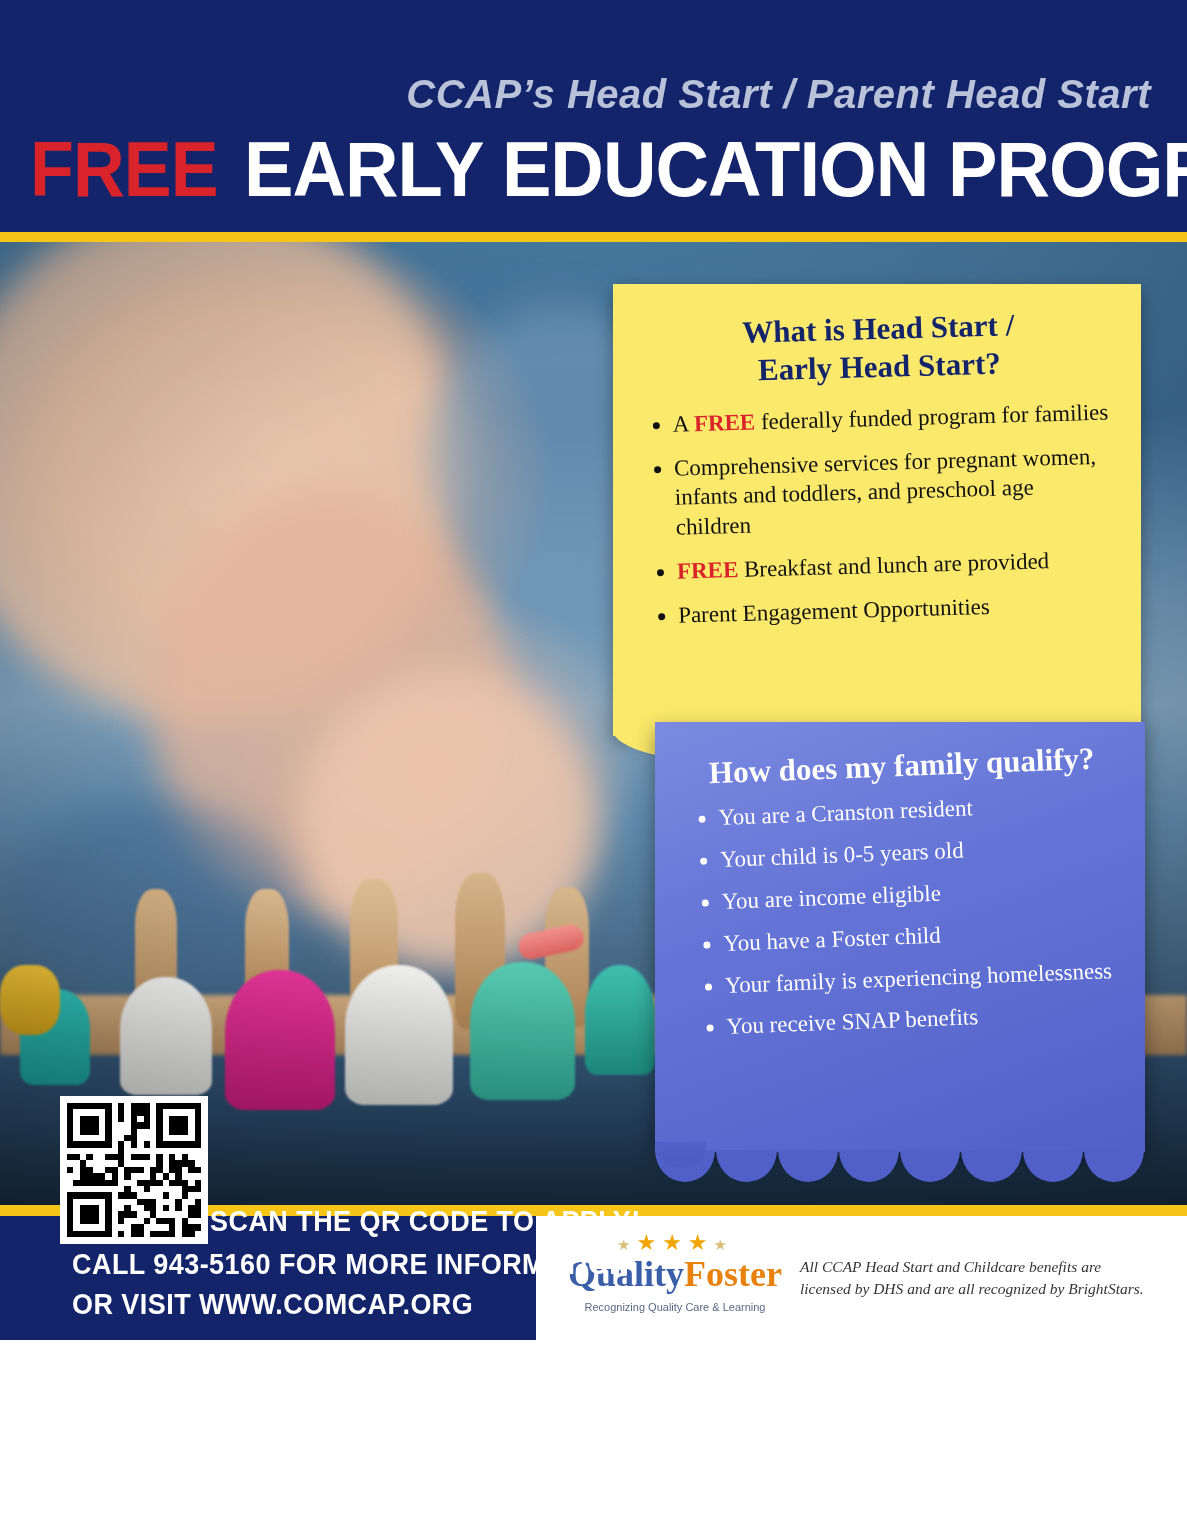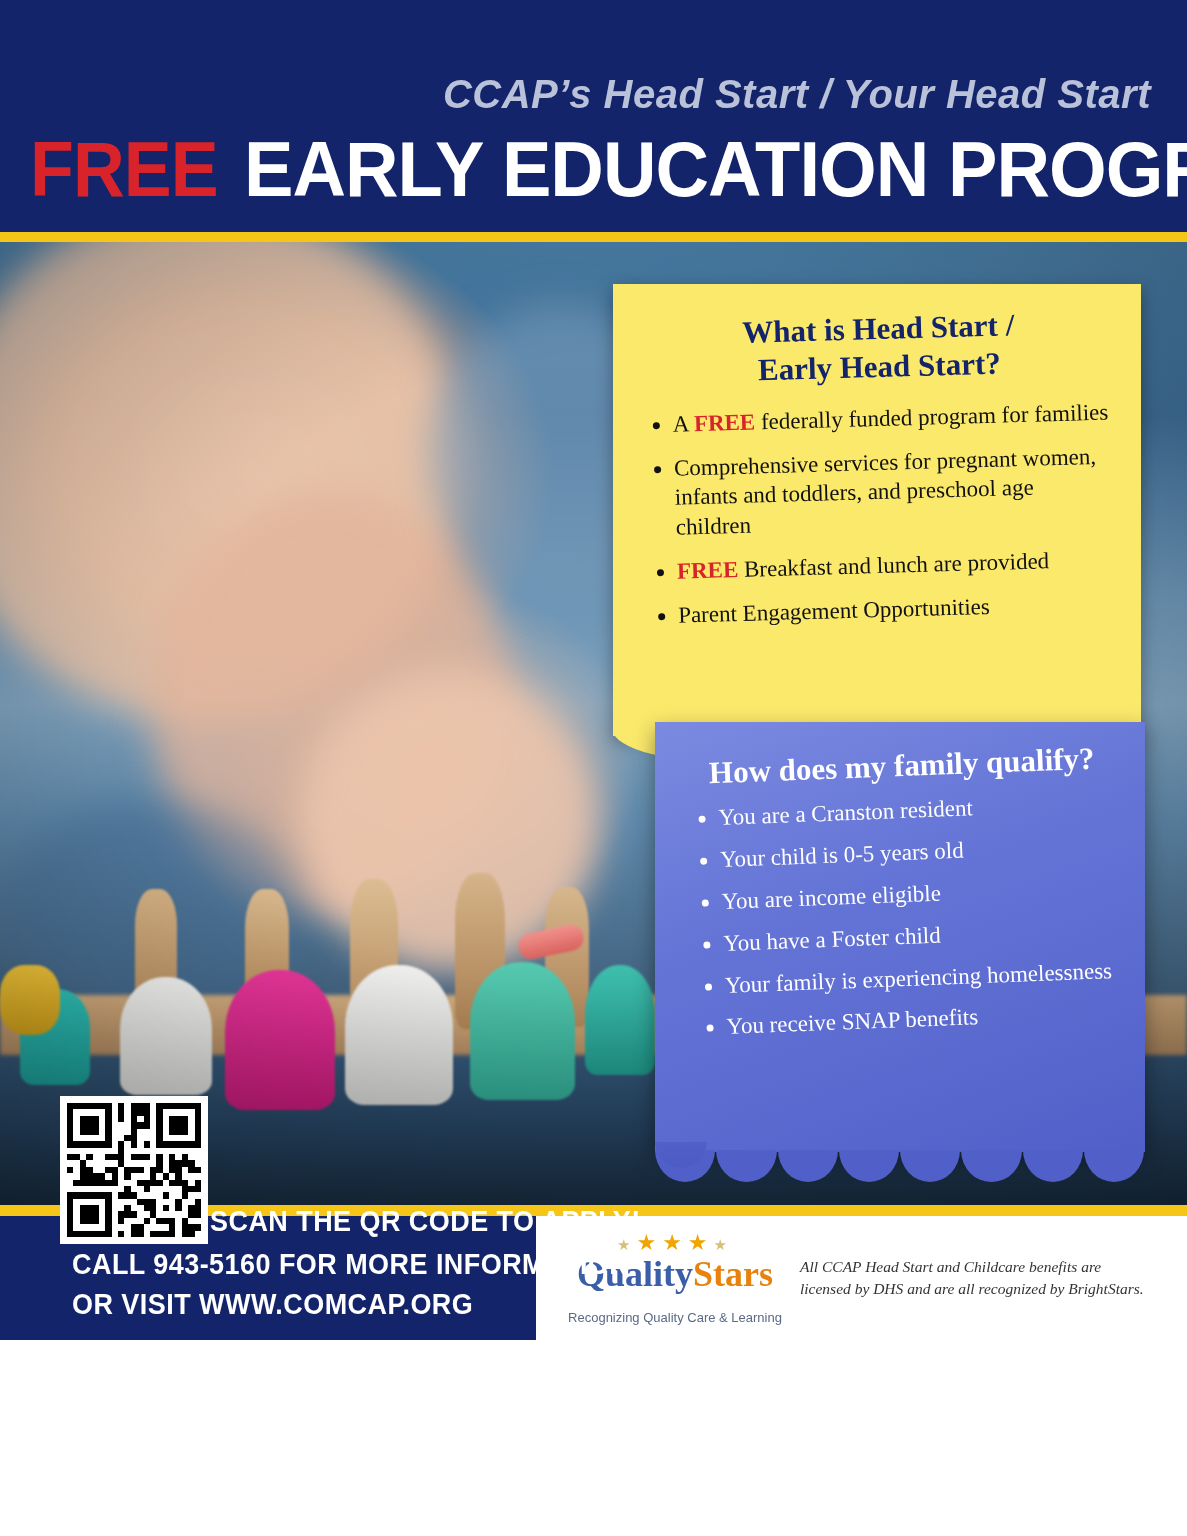--- a/index.html
+++ b/index.html
@@ -281,23 +281,23 @@
   .bs-name {
     font-family: "Liberation Serif", serif;
     font-size: 36px;
     font-weight: bold;
     color: #3a5fa8;
     line-height: 1.05;
   }
   .bs-name .orange { color: #e8820c; }
   .bs-tag {
     font-family: "Liberation Sans", sans-serif;
-    font-size: 13px;
+    font-size: 11px;
     color: #5a6a86;
-    margin-top: 16px;
+    margin-top: 7px;
   }
   .licensed-note {
     position: absolute;
     left: 800px; top: 1256px;
     width: 350px;
     font-family: "Liberation Serif", serif;
     font-style: italic;
     font-size: 15.5px;
     color: #333;
     line-height: 1.45;
@@ -309,21 +309,21 @@
     position: absolute;
     left: 0; top: 1340px;
     width: 1187px; height: 196px;
     background: #ffffff;
   }
 </style>
 </head>
 <body>
 
 <div class="header">
-  <div class="header-sub">CCAP’s Head Start / Your Head Start</div>
+  <div class="header-sub">CCAP’s Head Start / Parent Head Start</div>
   <div class="header-main">
     <span class="header-free">FREE</span><span class="header-title">EARLY EDUCATION PROGRAM</span>
   </div>
 </div>
 <div class="gold-bar-top"></div>
 
 <div class="photo">
   <div class="photo-bg"></div>
 
   <div class="blur-blob" style="left:-60px; top:-40px; width:520px; height:520px; background:rgba(232,196,170,0.85);"></div>
@@ -845,21 +845,21 @@
 </div>
 
 <div class="contact-scan">SCAN THE QR CODE TO APPLY!</div>
 <div class="contact-call">CALL 943-5160  FOR MORE INFORMATION</div>
 <div class="contact-visit">OR VISIT WWW.COMCAP.ORG</div>
 
 <div class="brightstars">
   <div class="bs-stars">
     <span class="dim">★</span>★★★<span class="dim">★</span>
   </div>
-  <div class="bs-name"><span>Quality</span><span class="orange">Stars</span></div>
+  <div class="bs-name"><span>Quality</span><span class="orange">Foster</span></div>
   <div class="bs-tag">Recognizing Quality Care &amp; Learning</div>
 </div>
 
 <div class="licensed-note">All CCAP Head Start and Childcare benefits are licensed by DHS and are all recognized by BrightStars.</div>
 
 <div class="footer">
   
   
   
   

